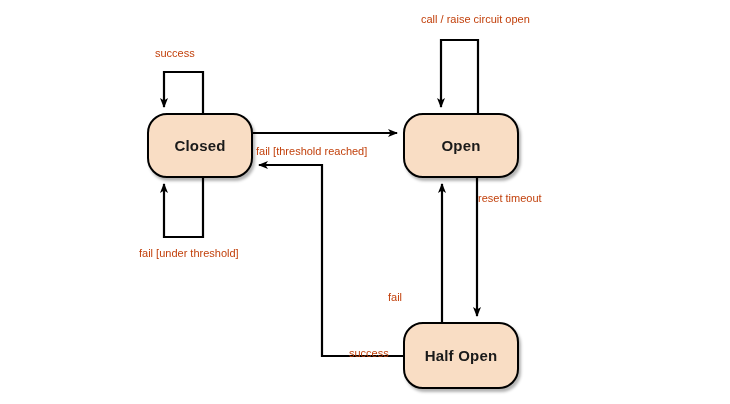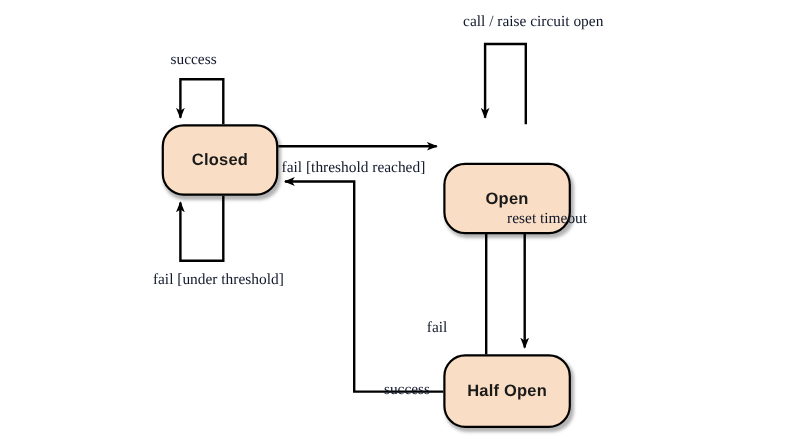--- a/index.html
+++ b/index.html
@@ -36,35 +36,35 @@
   .state-label {
     font-family: "Liberation Sans", sans-serif;
     font-size: 15px;
     font-weight: bold;
     color: #1a1a1a;
     letter-spacing: 0.2px;
     white-space: nowrap;
   }
   .edge-label {
     position: absolute;
-    font-family: Liberation Serif, serif;
-    font-size: 14px;
-    color: #0f172a;
+    font-family: Liberation Sans, sans-serif;
+    font-size: 11px;
+    color: #c2410c;
     white-space: nowrap;
     background: transparent;
   }
   #node-closed   { left: 147px; top: 113px; width: 106px; height: 65px; }
-  #node-open     { left: 403px; top: 113px; width: 116px; height: 65px; margin-top: 35px; }
+  #node-open     { left: 403px; top: 113px; width: 116px; height: 65px; }
   #node-halfopen { left: 403px; top: 322px; width: 116px; height: 67px; }
 
   #label-success-loop   { left: 155px; top: 47px;  }
   #label-fail-threshold { left: 256px; top: 105px; margin-top: 40px; }
   #label-fail-under     { left: 139px; top: 247px; }
   #label-call-raise     { left: 421px; top: 13px;  }
-  #label-reset-timeout  { left: 461px; top: 192px; text-align: right; }
+  #label-reset-timeout  { left: 478px; top: 192px; text-align: right; }
   #label-fail-half      { left: 388px; top: 291px; }
   #label-success-half   { left: 349px; top: 347px; }
 </style>
 </head>
 <body>
 
 <svg id="diagram-canvas" viewBox="0 0 730 404" xmlns="http://www.w3.org/2000/svg">
   <defs>
     <marker id="arrowhead" markerWidth="10" markerHeight="8" refX="9" refY="4" orient="auto" markerUnits="userSpaceOnUse">
       <path d="M0,0 L10,4 L0,8 L2.6,4 Z" fill="#000000"></path>

